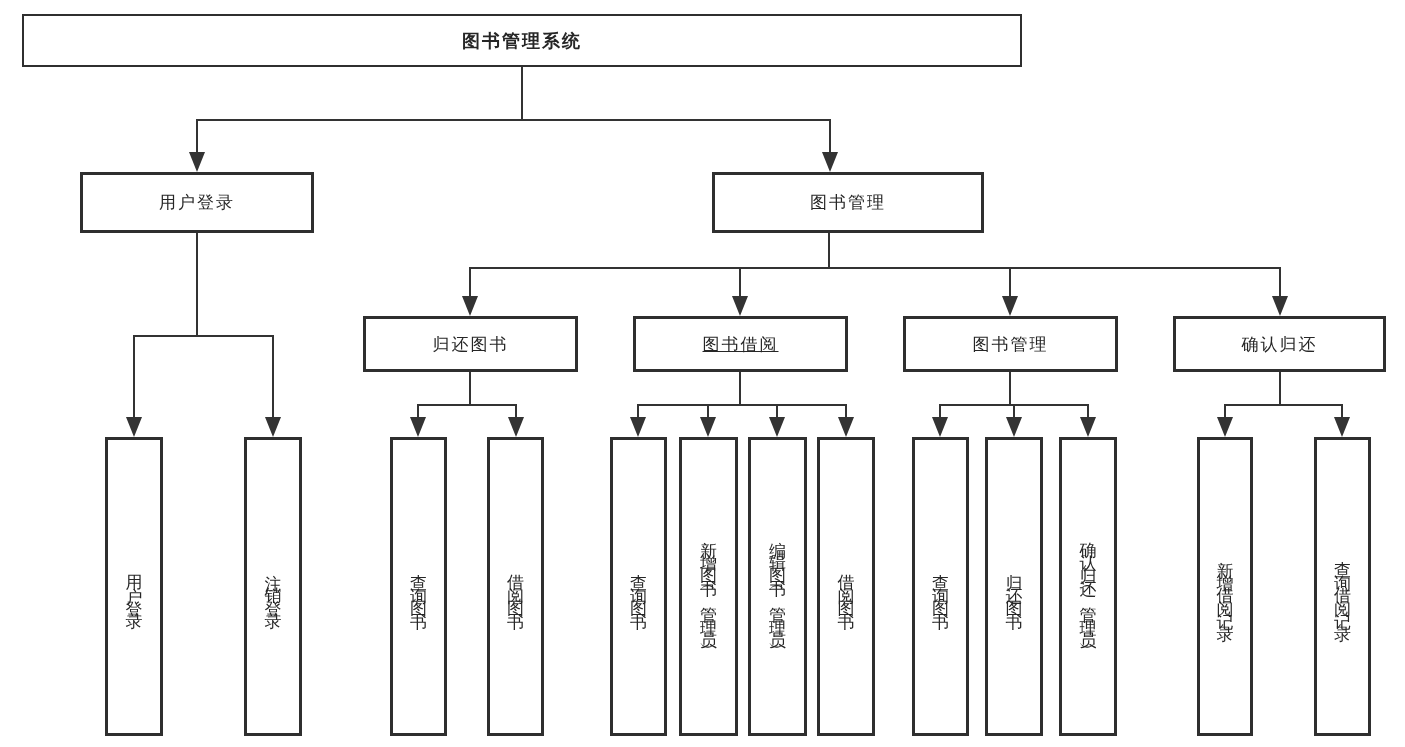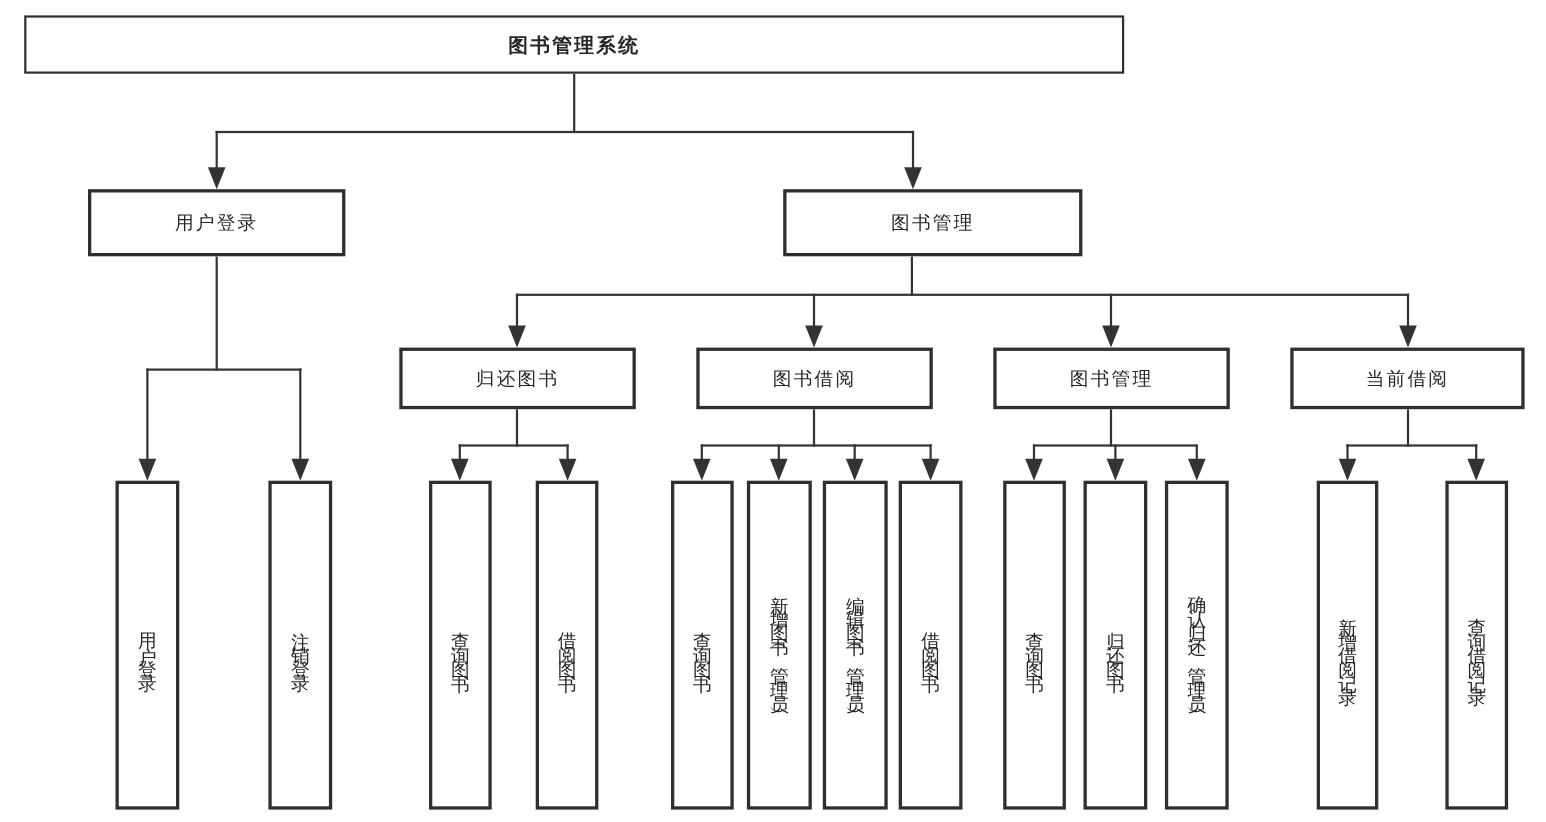--- a/index.html
+++ b/index.html
@@ -35,25 +35,25 @@
 <div class="stage">
 
   <div class="box root" style="left:22px;top:14px;width:1000px;height:53px;">图书管理系统</div>
 
   <div class="box" style="left:80px;top:172px;width:234px;height:61px;">用户登录</div>
 
   <div class="box" style="left:712px;top:172px;width:272px;height:61px;">图书管理</div>
 
   <div class="box" style="left:363px;top:316px;width:215px;height:56px;">归还图书</div>
 
-  <div class="box" style="left:633px;top:316px;width:215px;height:56px;">图书借阅</div>
+  <div class="box" style="left:633px;top:316px;width:215px;height:56px;text-decoration:underline;">图书借阅</div>
 
   <div class="box" style="left:903px;top:316px;width:215px;height:56px;">图书管理</div>
 
-  <div class="box" style="left:1173px;top:316px;width:213px;height:56px;">当前借阅</div>
+  <div class="box" style="left:1173px;top:316px;width:213px;height:56px;">确认归还</div>
 
   <div class="box leaf" style="left:105px;top:437px;width:58px;height:299px;">
     <span>用户登录</span>
   </div>
 
   <div class="box leaf" style="left:244px;top:437px;width:58px;height:299px;">
     <span>注销登录</span>
   </div>
 
   <div class="box leaf" style="left:390px;top:437px;width:57px;height:299px;">

